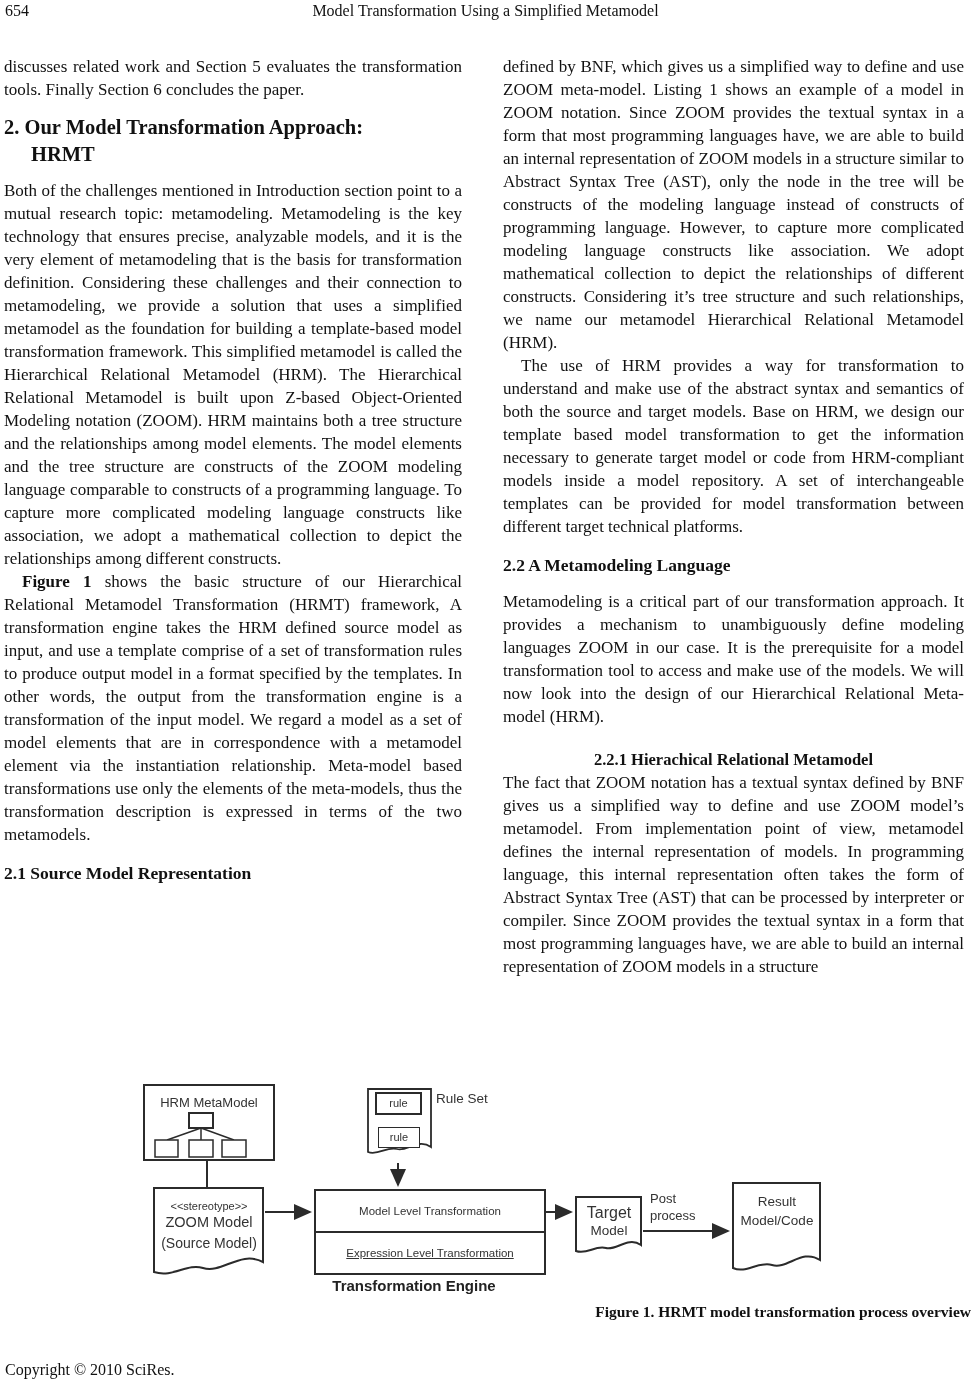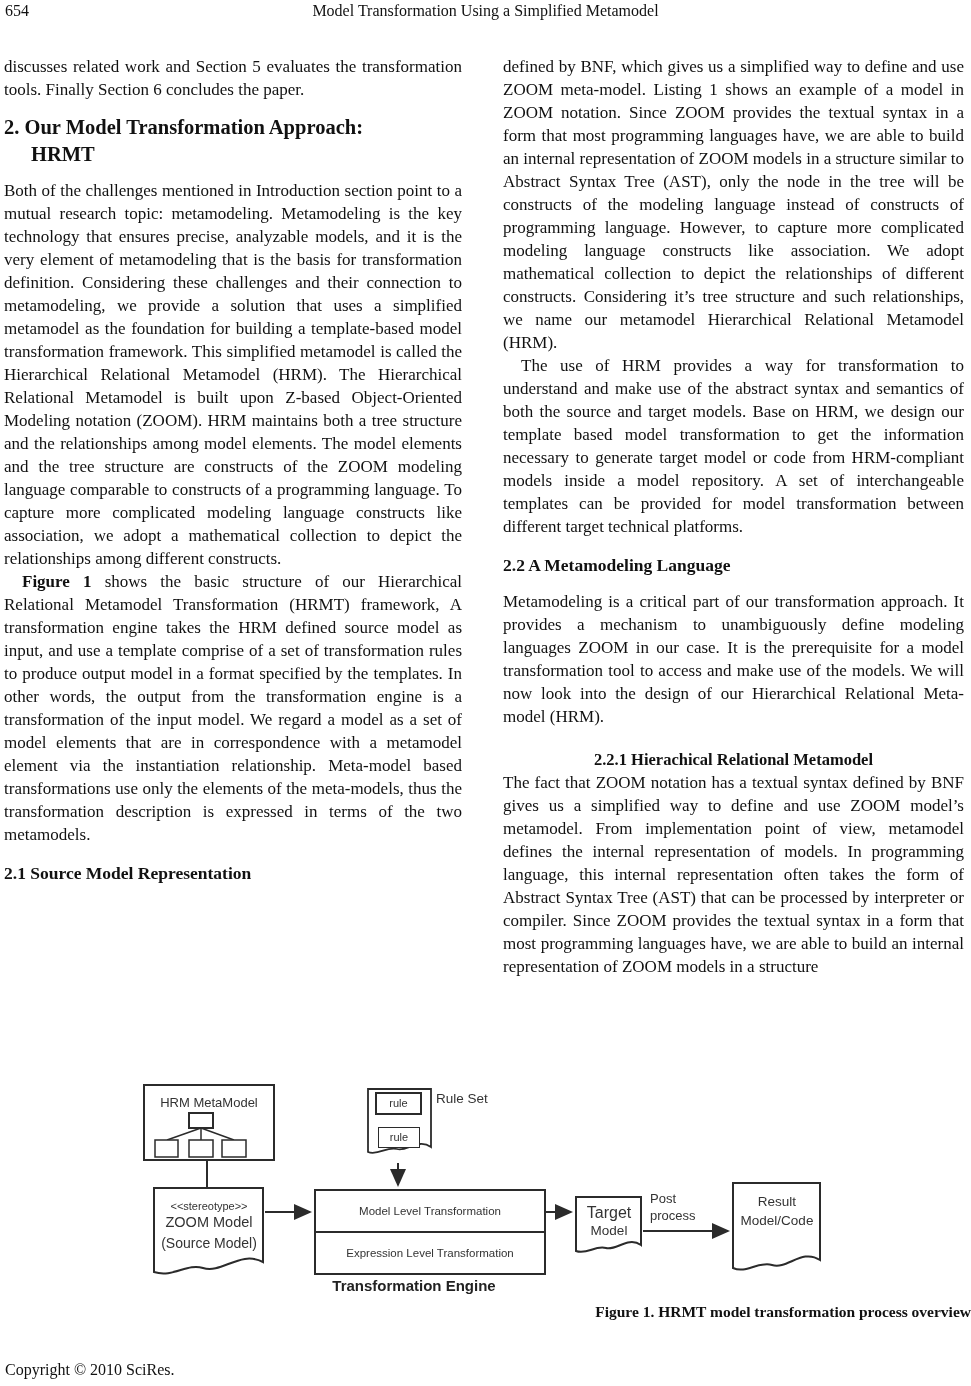--- a/index.html
+++ b/index.html
@@ -26,21 +26,21 @@
        font-family:"Liberation Sans",sans-serif;color:#333;}
   .fig .abs{position:absolute;}
   .lines{position:absolute;left:0;top:0;}
   .hrmbox{left:3px;top:1px;width:132px;height:77px;border:2px solid #2b2b2b;background:#fff;box-sizing:border-box;}
   .hrmbox .lbl{text-align:center;font-size:13px;margin-top:9px;}
   .docshape{background:transparent;}
   .docshape svg{position:absolute;left:0;top:0;}
   .doc-text{position:absolute;left:0;right:0;text-align:center;}
   .engine{left:174px;top:106px;width:232px;height:86px;border:2px solid #2b2b2b;background:#fff;box-sizing:border-box;display:flex;flex-direction:column;}
   .engine .cell{flex:1;display:flex;align-items:center;justify-content:center;font-size:11.5px;}
-  .engine .cell+.cell{border-top:2px solid #2b2b2b;}
+  .engine .cell+.cell{border-top:2px solid #2b2b2b;text-decoration:underline;}
   .eng-lbl{left:174px;top:194px;width:200px;text-align:center;font-weight:bold;font-size:15px;color:#222;}
   .ruleset-lbl{left:296px;top:8px;font-size:13.5px;}
   .rulebox{position:absolute;background:#fff;box-sizing:border-box;text-align:center;font-size:11px;}
   .post-lbl{left:510px;top:107px;width:76px;text-align:left;font-size:13px;line-height:17px;}
   
   .caption{position:absolute;left:0;right:0;top:1303px;text-align:right;font-size:15.5px;font-weight:bold;}
   .foot-copy{position:absolute;left:5px;top:1361px;font-size:16px;}
   .foot-journal{position:absolute;right:6px;top:1361px;font-size:12px;font-weight:bold;font-style:italic;margin-top:38px;}
 </style>
 </head>

